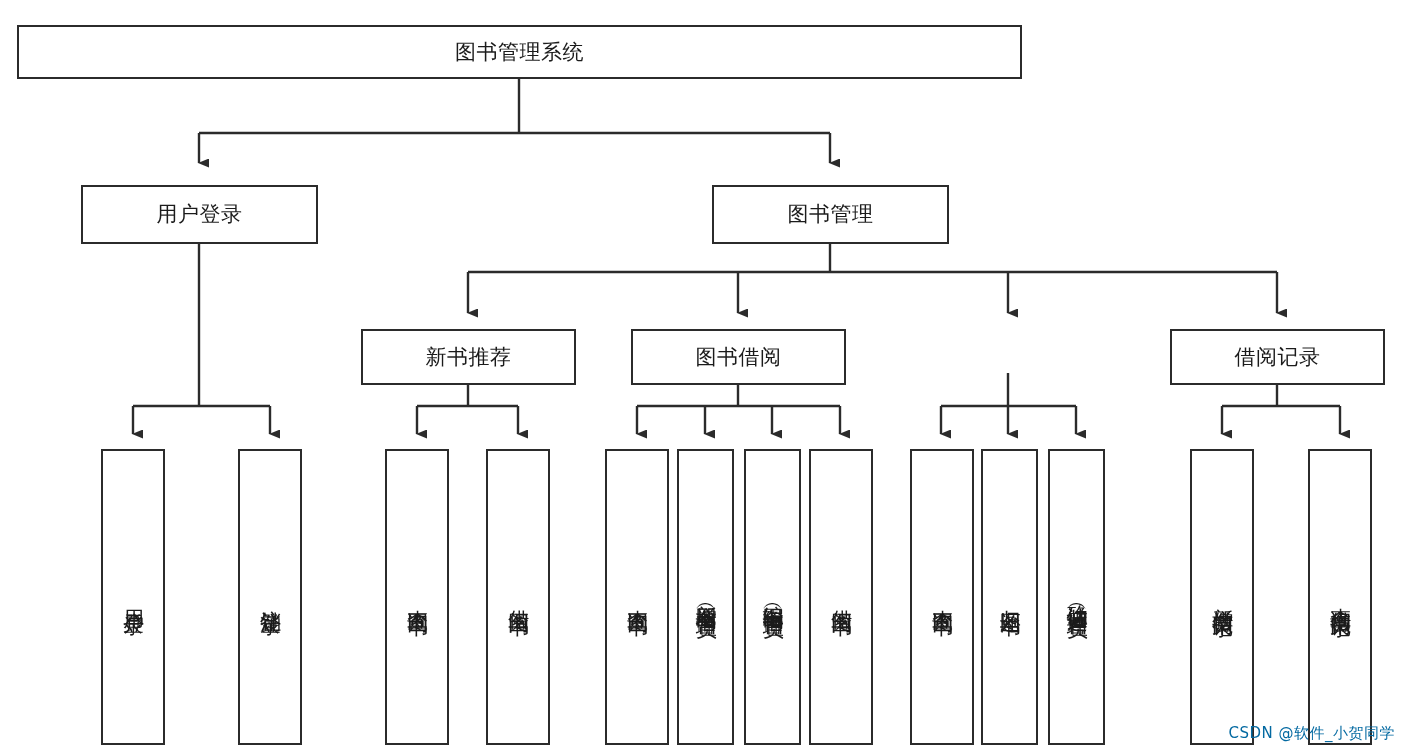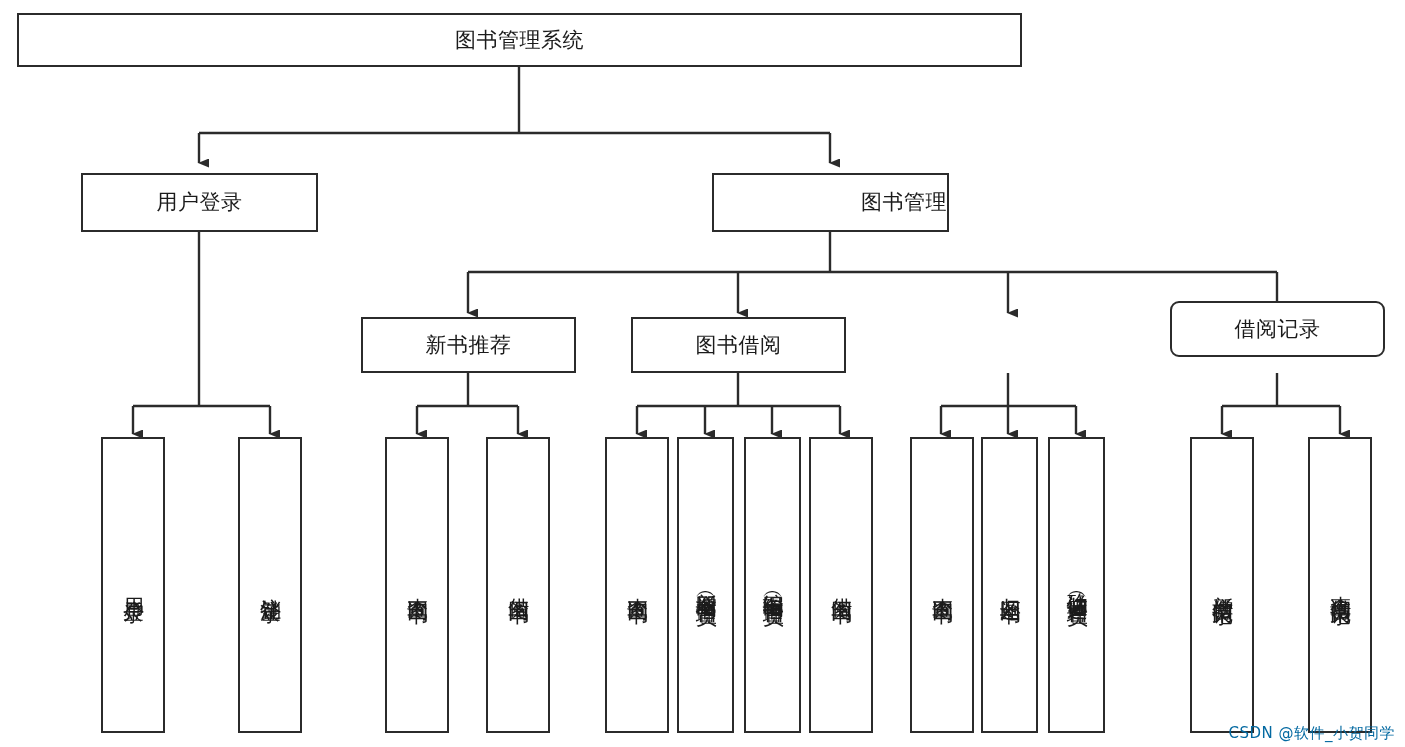--- a/index.html
+++ b/index.html
@@ -29,20 +29,21 @@
   .node {
     position: absolute;
     box-sizing: border-box;
     border: 2px solid #2b2b2b;
     background: #ffffff;
     display: flex;
     align-items: center;
     justify-content: center;
     color: #1b1b1b;
     letter-spacing: 0.5px;
+    margin-top: 12px;
   }
   .node.horizontal {
     font-size: 21px;
     line-height: 1.25;
     white-space: nowrap;
   }
   .node.vertical {
     writing-mode: vertical-rl;
     text-orientation: upright;
     font-size: 21px;
@@ -119,31 +120,31 @@
     </g>
   </svg>
 
   <div class="node horizontal" style="left:17px; top:13px; width:1005px; height:54px;">
     <span class="node-label">图书管理系统</span>
   </div>
 
   <div class="node horizontal" style="left:81px; top:173px; width:237px; height:59px;">
     <span class="node-label">用户登录</span>
   </div>
-  <div class="node horizontal" style="left:712px; top:173px; width:237px; height:59px;justify-content:flex-end;">
+  <div class="node horizontal" style="left:712px; top:173px; width:237px; height:59px;">
     <span class="node-label">图书管理</span>
   </div>
 
   <div class="node horizontal" style="left:361px; top:317px; width:215px; height:56px;">
     <span class="node-label">新书推荐</span>
   </div>
   <div class="node horizontal" style="left:631px; top:317px; width:215px; height:56px;">
     <span class="node-label">图书借阅</span>
   </div>
-  <div class="node horizontal" style="left:1170px; top:301px; width:215px; height:56px;border-radius:9px;">
+  <div class="node horizontal" style="left:1170px; top:317px; width:215px; height:56px;">
     <span class="node-label">借阅记录</span>
   </div>
 
   <div class="node vertical" style="left:101px; top:437px; width:64px; height:296px;">
     <span class="node-label">用户登录</span>
   </div>
   <div class="node vertical" style="left:238px; top:437px; width:64px; height:296px;">
     <span class="node-label">注销登录</span>
   </div>
 

